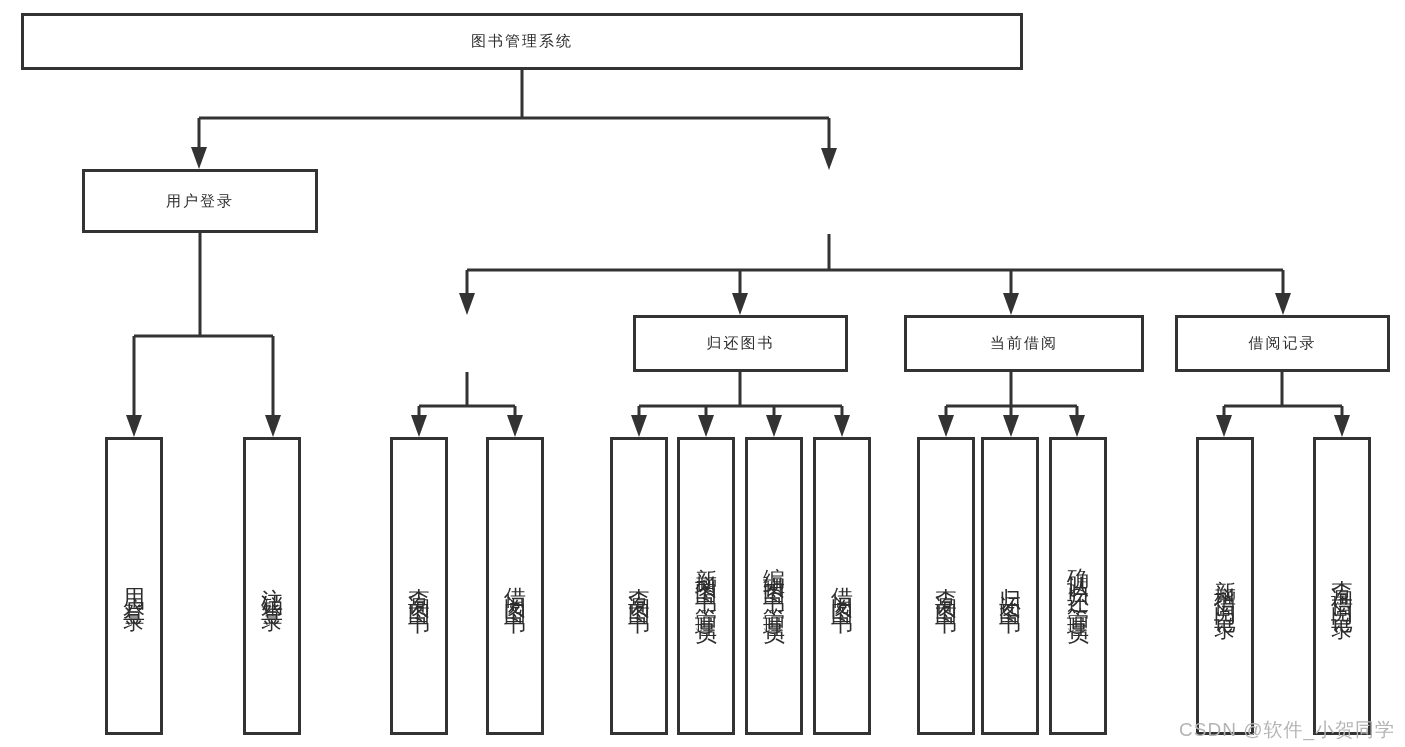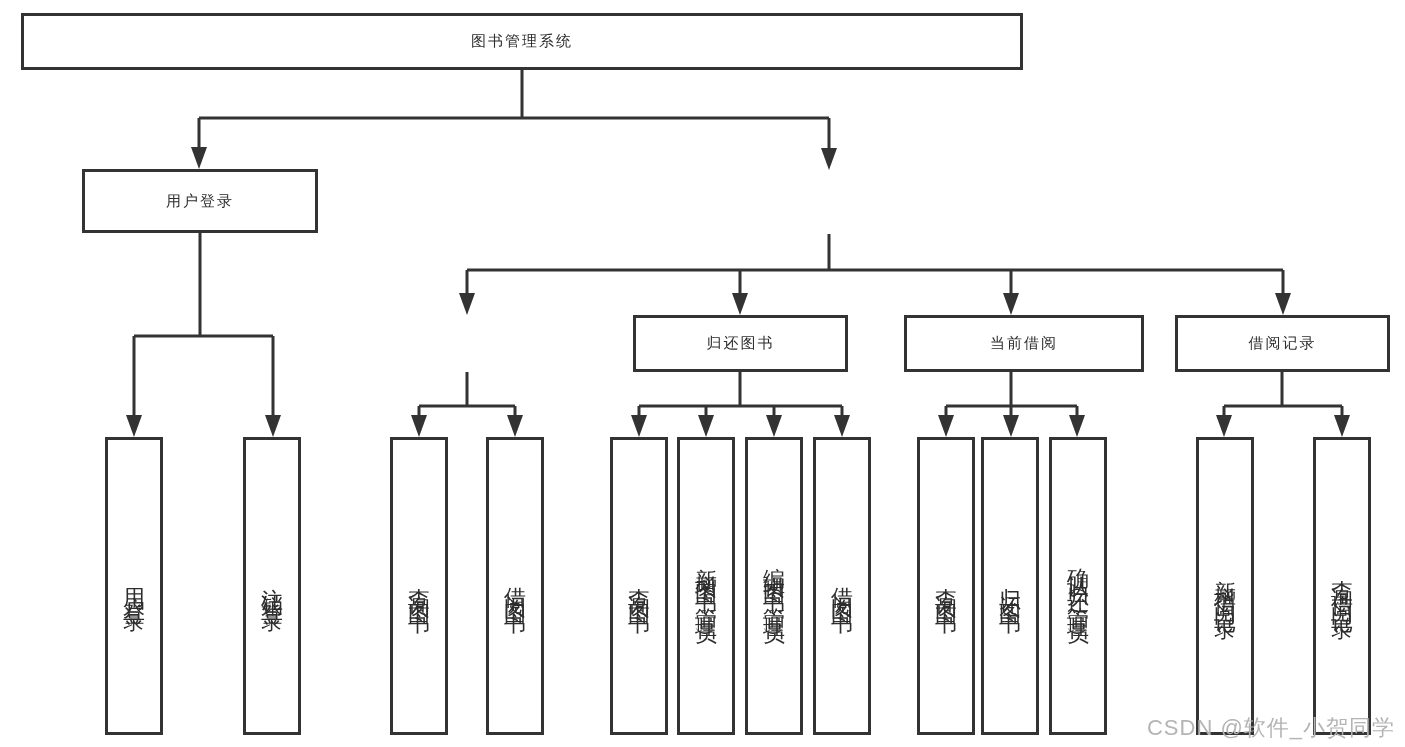--- a/index.html
+++ b/index.html
@@ -45,21 +45,21 @@
     text-orientation: mixed;
     font-size: 22px;
     line-height: 1;
     letter-spacing: 8px;
     white-space: nowrap;
   }
   .watermark {
     position: absolute;
     right: 10px;
     bottom: 4px;
-    font-size: 22px;
+    font-size: 19px;
     color: #b4b4b4;
     letter-spacing: 1px;
     z-index: 3;
     white-space: nowrap;
   }
 </style>
 </head>
 <body>
 
 <div class="canvas">

